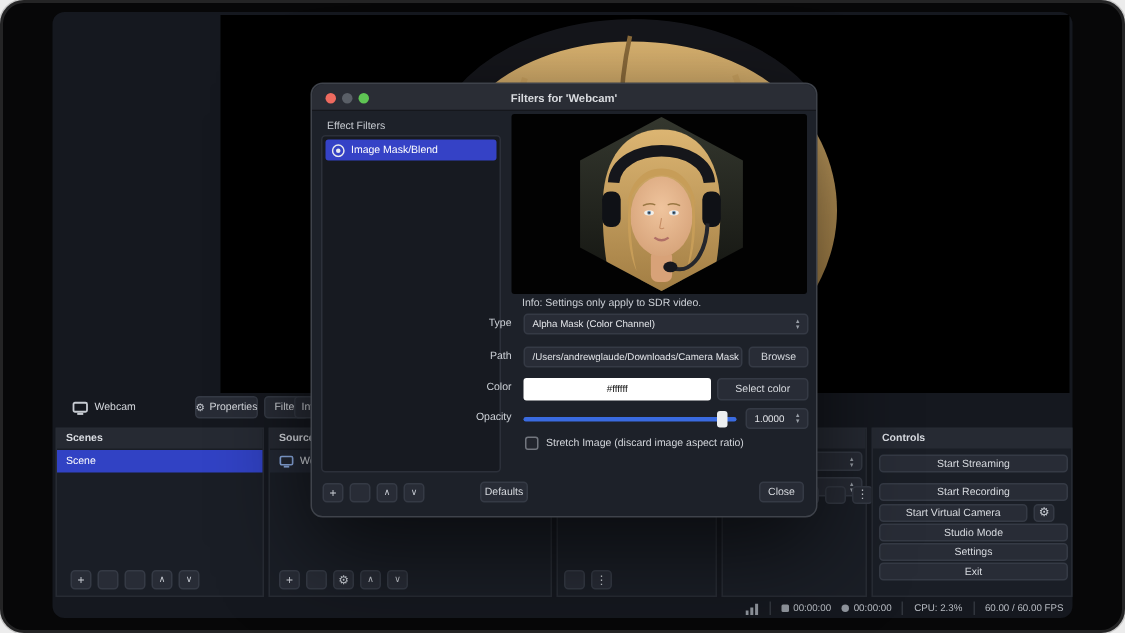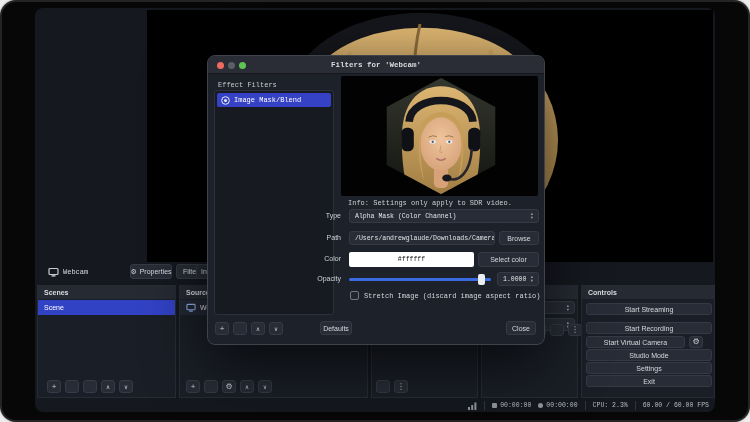--- a/index.html
+++ b/index.html
@@ -11,21 +11,21 @@
   .ib{width:13px;height:13px;font-size:8px;line-height:1;color:#c7cbd2;background:#282c36;border:1px solid #353a45;
       border-radius:3px;display:flex;align-items:center;justify-content:center;box-sizing:border-box;}
   .hd{background:#262a33;color:#dadde3;font-size:7px;font-weight:bold;display:flex;align-items:center;
       padding:0 6px;box-sizing:border-box;}
   .dock{background:#1a1e26;border:1px solid #272b33;}
   .lbl{font-size:7px;color:#ced2d8;text-align:right;line-height:14px;}
   .inp{background:#282c36;border:1px solid #353a45;border-radius:3px;color:#e2e4e8;font-size:6.5px;
        display:flex;align-items:center;padding:0 5px;white-space:nowrap;overflow:hidden;}
   .sep{width:1px;height:9px;background:#31353d;}
   .spin{display:flex;flex-direction:column;justify-content:center;line-height:4px;font-size:4.5px;color:#9aa0a8;}
-  .txt{white-space:nowrap;font-family:Liberation Mono, monospace;}
+  .txt{white-space:nowrap;}
 </style>
 </head>
 <body>
 
 <svg width="0" height="0" style="position:absolute">
   <defs>
     <linearGradient id="hairg" x1="0" y1="0" x2="0" y2="1">
       <stop offset="0" stop-color="#dcb572"></stop>
         <stop offset="1" stop-color="#9a763d"></stop>
     </linearGradient>

